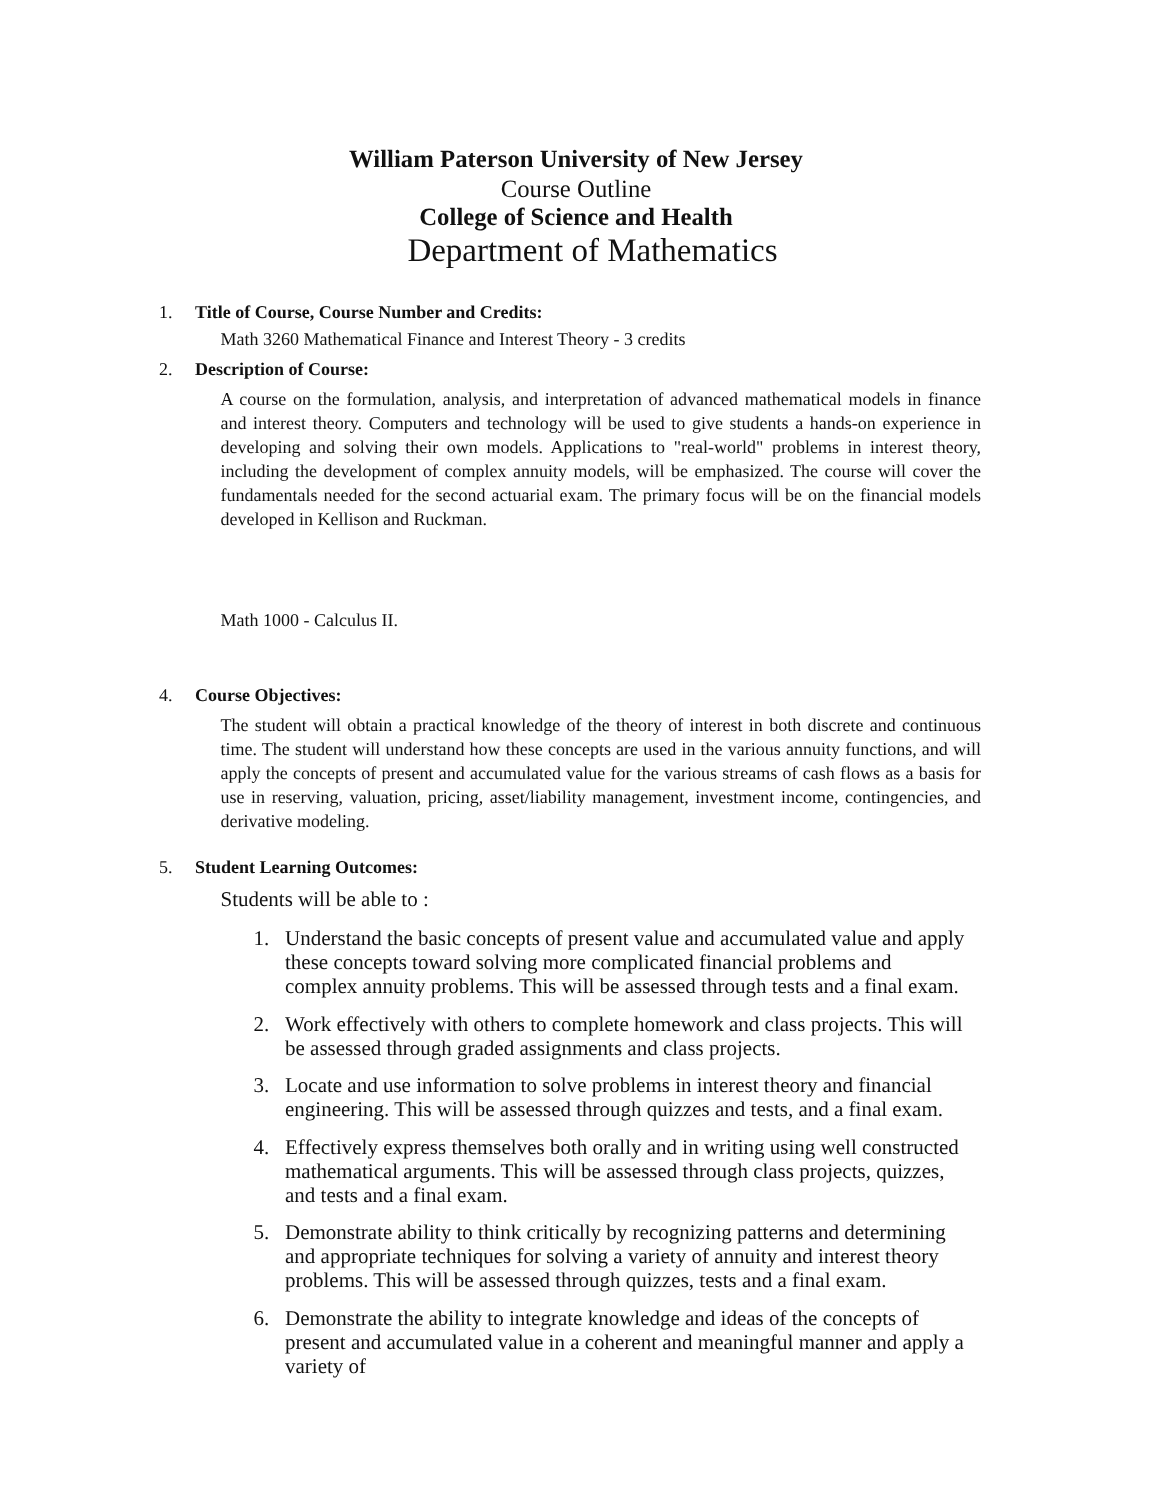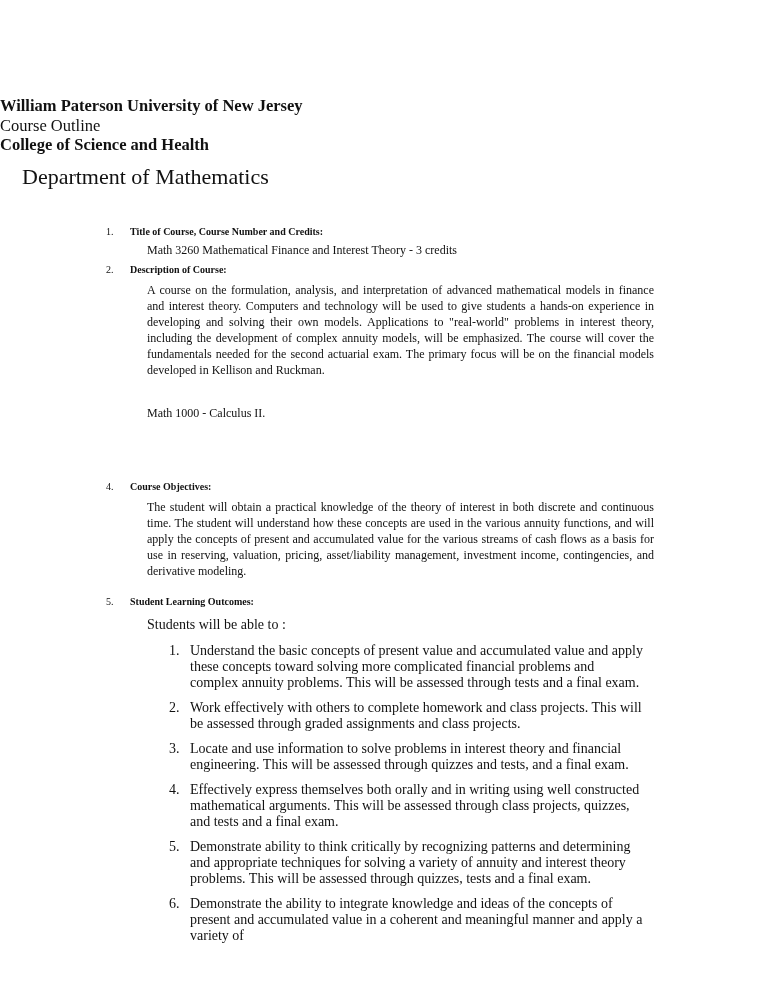--- a/index.html
+++ b/index.html
@@ -1,28 +1,28 @@
 <!DOCTYPE html>
 <html><head>
 <meta charset="utf-8">
 <style>
   html, body { margin: 0; padding: 0; background: #ffffff; }
   body {
     width: 768px; height: 994px; overflow: hidden; position: relative;
     font-family: "Liberation Serif", "DejaVu Serif", serif; color: #111;
   }
-  .header { position: absolute; left: 0; top: 96px; width: 768px; }
+  .header { position: absolute; left: 0; top: 96px; width: 768px; text-align: center; }
   .header .line { display: block; line-height: 19px; }
   .h-uni { font-weight: bold; font-size: 16.5px; }
   .h-college { font-weight: bold; font-size: 16.5px; }
   .h-outline { font-size: 16.5px; margin-top: 1px; }
-  .h-dept { font-size: 22px; line-height: 26px !important; margin-top: 10px; padding-left: 22px; }
+  .h-dept { font-size: 22px; line-height: 26px !important; margin-top: 0; padding-left: 22px; }
 
   .section { position: absolute; left: 106px; width: 560px; }
-  .sec-head { font-size: 10px; font-weight: bold; line-height: 18px; margin-top: 24px; }
+  .sec-head { font-size: 12px; font-weight: bold; line-height: 18px; }
   .sec-head .num { display: inline-block; width: 24px; font-weight: normal; }
   .sec-body { margin-left: 41px; width: 507px; font-size: 12px; line-height: 16px; text-align: justify; margin-top: 3px; }
   .sec-body.plain { text-align: left; }
 
   .outcomes { margin-left: 41px; margin-top: 3px; font-size: 14px; }
   .outcomes .intro { line-height: 16px; }
   .outcomes ol { list-style: none; margin: 0; padding: 0; }
   .outcomes li { position: relative; padding-left: 43px; width: 455px; line-height: 16px; margin-top: 9px; }
   .outcomes li .inum { position: absolute; left: 22px; top: 0; }
 </style>

